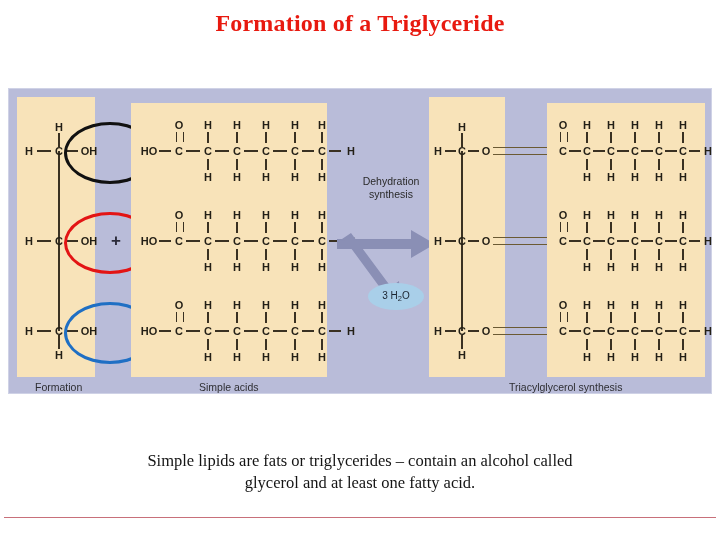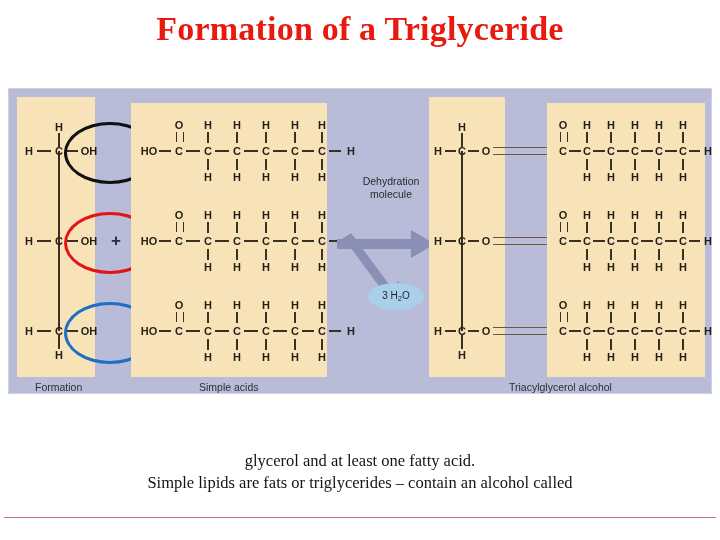--- a/index.html
+++ b/index.html
@@ -10,21 +10,21 @@
     position:relative;
     overflow:hidden;
   }
 
   
   #slide-title{
     position:absolute; left:0; top:10px; width:720px;
     text-align:center;
     font-family:"Liberation Serif", serif;
     font-weight:bold;
-    font-size:34px;
+    font-size:24px;
     color:#e8190f;
     letter-spacing:.2px;
   }
 
   
   #figure{
     position:absolute;
     left:8px; top:88px;
     width:704px; height:306px;
     background:#b9bcd9;
@@ -275,21 +275,21 @@
   <div class="bond-v" style="left:227px;top:250px;height:11px;"></div>
   <div class="chem" style="left:257px;top:268px;">H</div>
   <div class="bond-v" style="left:256px;top:250px;height:11px;"></div>
   <div class="chem" style="left:286px;top:268px;">H</div>
   <div class="bond-v" style="left:285px;top:250px;height:11px;"></div>
   <div class="chem" style="left:313px;top:268px;">H</div>
   <div class="bond-v" style="left:312px;top:250px;height:11px;"></div>
 
   <div id="arrow-label" style="left:382px;top:86px;">
     <div>Dehydration</div>
-    <div>molecule</div>
+    <div>synthesis</div>
   </div>
 
   <svg id="arrow-svg" width="110" height="100" style="left:328px;top:124px;" viewBox="0 0 110 100">
 
     <path d="M0,26 L74,26 L74,17 L98,31 L74,45 L74,36 L0,36 Z" fill="#8a8fb5"></path>
 
     <path d="M2,28 L14,20 L54,74 L62,68 L64,95 L39,86 L47,80 L8,27 Z" fill="#8a8fb5"></path>
   </svg>
 
   <div id="water-bubble" style="left:359px;top:194px;">
@@ -431,22 +431,22 @@
   <div class="bond-v" style="left:601px;top:250px;height:11px;"></div>
   <div class="chem" style="left:626px;top:268px;">H</div>
   <div class="bond-v" style="left:625px;top:250px;height:11px;"></div>
   <div class="chem" style="left:650px;top:268px;">H</div>
   <div class="bond-v" style="left:649px;top:250px;height:11px;"></div>
   <div class="chem" style="left:674px;top:268px;">H</div>
   <div class="bond-v" style="left:673px;top:250px;height:11px;"></div>
 
   <div class="fig-label" style="left:26px;top:292px;">Formation</div>
   <div class="fig-label" style="left:190px;top:292px;">Simple acids</div>
-  <div class="fig-label" style="left:500px;top:292px;">Triacylglycerol alcohol</div>
+  <div class="fig-label" style="left:500px;top:292px;">Triacylglycerol synthesis</div>
 
 </div>
 
 <div id="caption">
+  <div>Simple lipids are fats or triglycerides – contain an alcohol called</div>
   <div>glycerol and at least one fatty acid.</div>
-  <div>Simple lipids are fats or triglycerides – contain an alcohol called</div>
 </div>
 
 <div id="bottom-rule"></div>
 
 </body></html>

